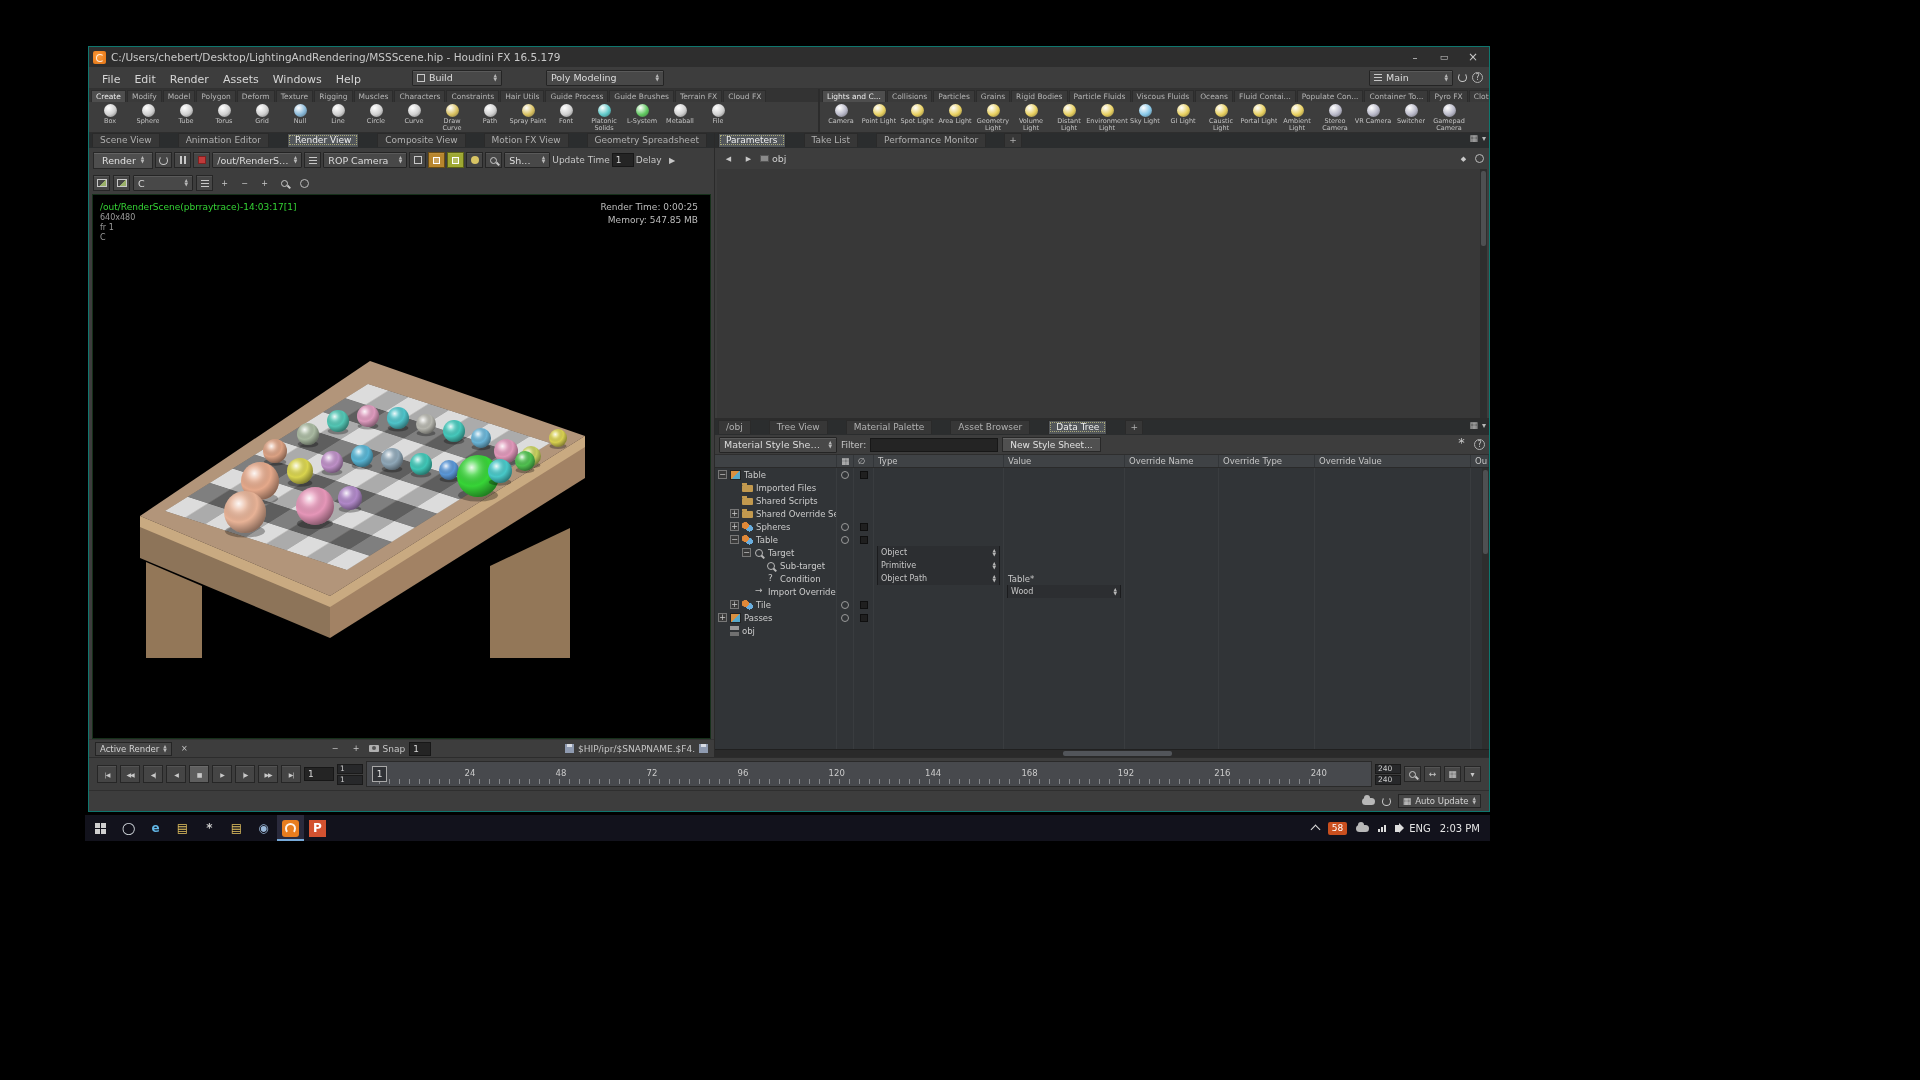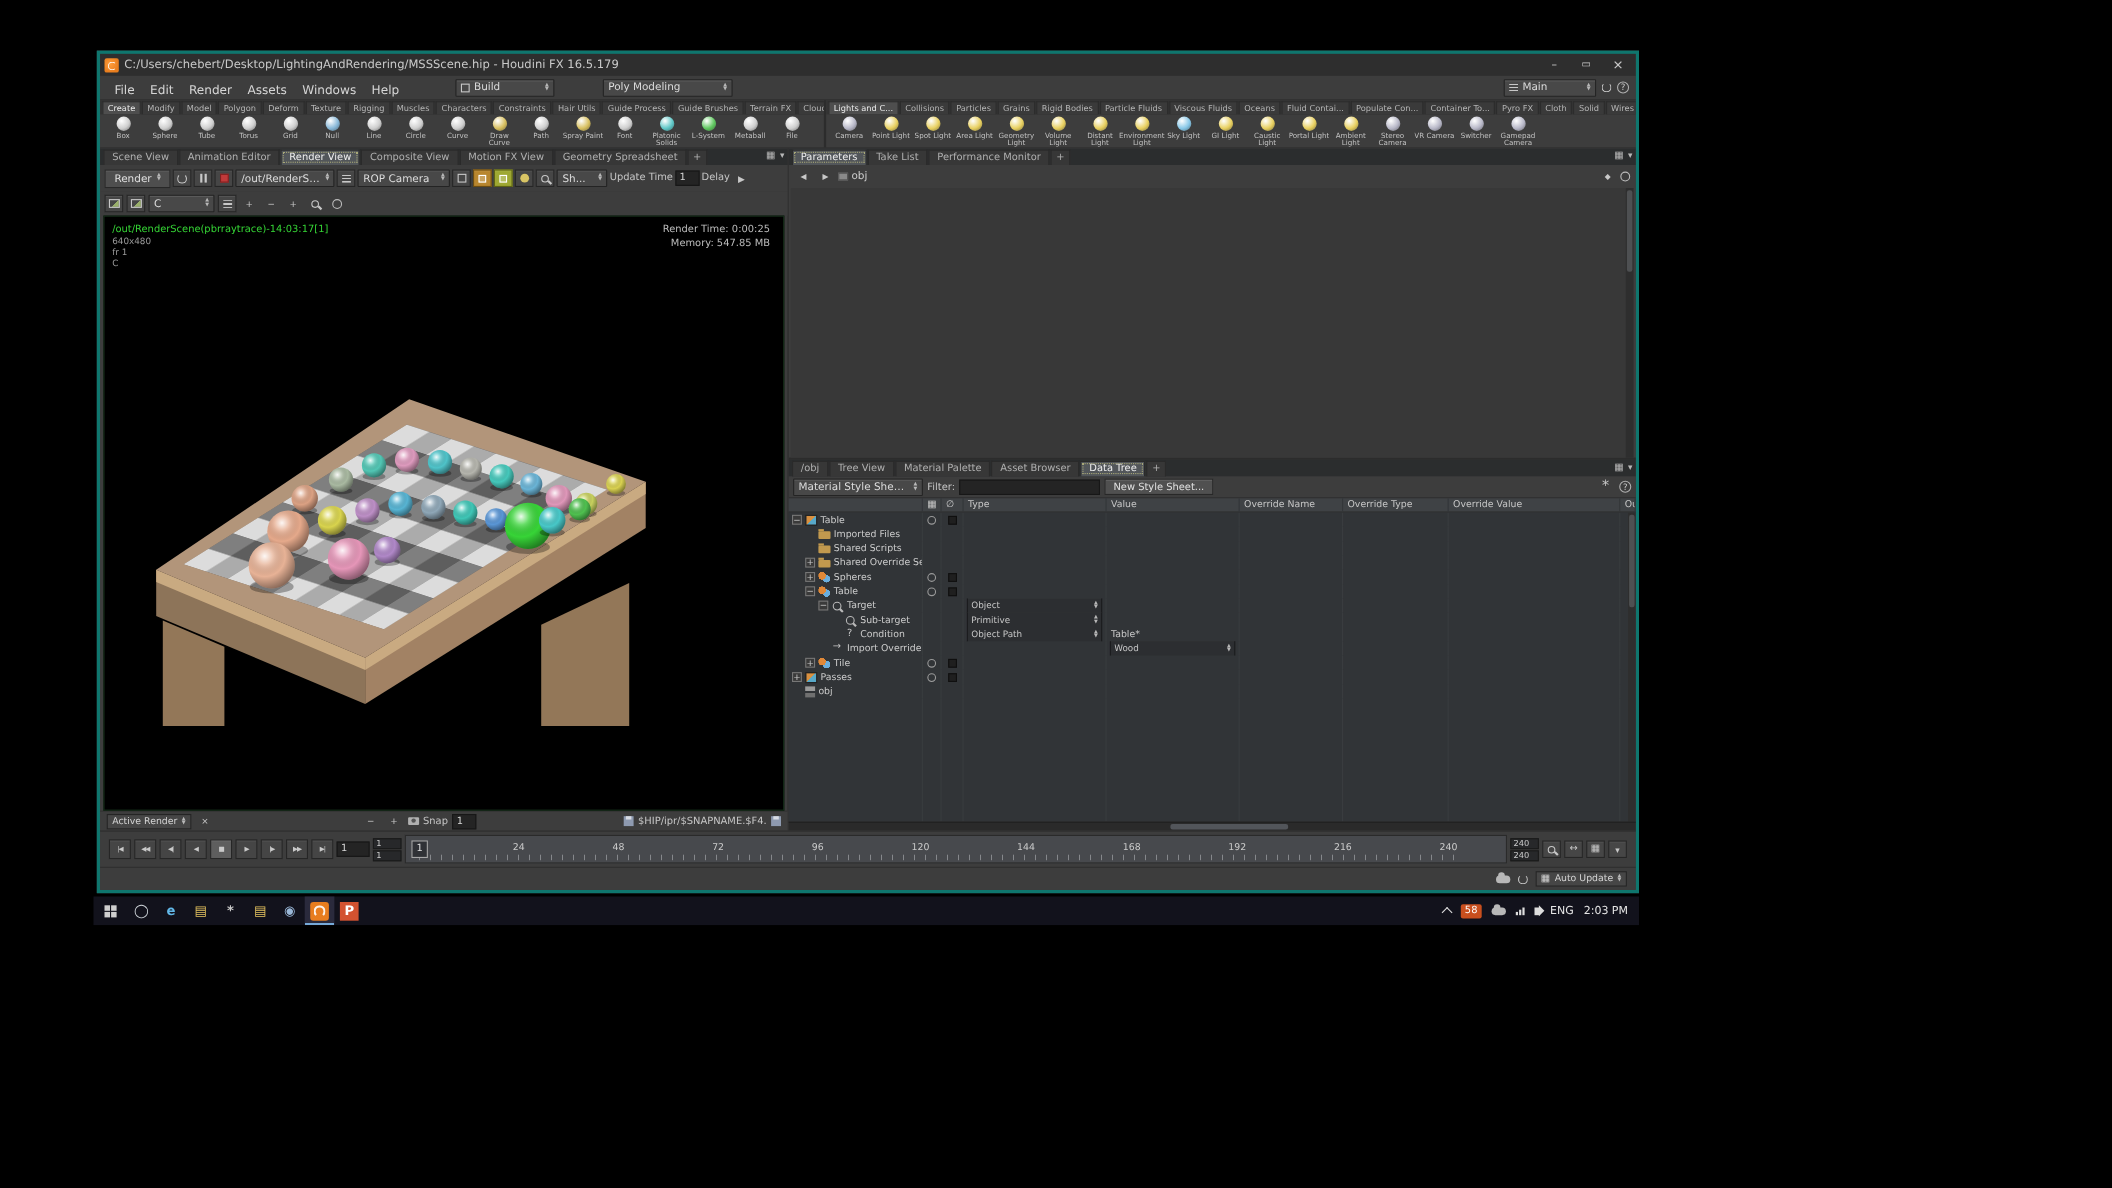--- a/index.html
+++ b/index.html
@@ -1,20 +1,20 @@
 <!DOCTYPE html>
 <html><head>
 <meta charset="utf-8">
 <style>
 *{margin:0;padding:0;box-sizing:border-box;}
 html,body{width:1920px;height:1080px;background:#000;}
 body{font-family:"DejaVu Sans",sans-serif;}
 .screen{position:absolute;inset:0;width:1920px;height:1080px;background:#000;overflow:hidden;}
 
-.hwin{position:absolute;left:88px;top:46px;width:1402px;height:766px;background:#3d3d3d;border:3px solid #0f766e;display:flex;flex-direction:column;}
+.hwin{position:absolute;left:88px;top:46px;width:1402px;height:766px;background:#3d3d3d;border:1px solid #0f766e;display:flex;flex-direction:column;}
 .titlebar{height:20px;background:#2e2e2e;display:flex;align-items:center;padding:0 4px;gap:5px;flex:none;}
 .hlogo{width:13px;height:13px;border-radius:2px;background:radial-gradient(circle at 40% 40%,#ff9d3c,#e87d1e 70%);position:relative;flex:none;}
 .hlogo::after{content:"";position:absolute;left:3px;top:3px;width:6px;height:6px;border-radius:50%;border:1.5px solid rgba(255,255,255,.85);border-right-color:transparent;}
 .titlebar .title{font-size:10.5px;color:#c9c9c9;flex:1;white-space:nowrap;overflow:hidden;}
 .winbtn{width:24px;height:16px;display:flex;align-items:center;justify-content:center;color:#c9c9c9;font-size:10px;flex:none;}
 .wb-min::before{content:"–";}
 .wb-max::before{content:"▭";font-size:9px;}
 .wb-close::before{content:"×";font-size:12px;}
 
 .menubar{height:22px;display:flex;align-items:center;padding:0 6px;gap:1px;background:#3d3d3d;border-bottom:1px solid #323232;flex:none;}
@@ -60,32 +60,32 @@
 .g-help::before{content:"?";}
 .g-disk{width:9px;height:9px;background:#8e9ab0;position:relative;display:inline-block;}
 .g-disk::after{content:"";position:absolute;left:2px;top:0;width:5px;height:3px;background:#d8dce4;}
 .g-cam{width:10px;height:7px;background:#b0b0b0;border-radius:1px;position:relative;display:inline-block;}
 .g-cam::after{content:"";position:absolute;left:3px;top:1px;width:4px;height:4px;border-radius:50%;background:#555;}
 .g-cloud{width:13px;height:7px;background:#b8b8b8;border-radius:6px;position:relative;display:inline-block;}
 .g-cloud::after{content:"";position:absolute;left:2px;top:-3px;width:6px;height:6px;border-radius:50%;background:#b8b8b8;}
 
 .shelf{height:44px;display:flex;flex:none;background:#3d3d3d;border-bottom:1px solid #2e2e2e;}
 .shelf-half{display:flex;flex-direction:column;overflow:hidden;}
-.shelf-half.left{width:660px;border-right:2px solid #2c2c2c;flex:none;}
+.shelf-half.left{width:731px;border-right:2px solid #2c2c2c;flex:none;}
 .shelf-half.right{flex:1;}
 .shelf-tabs{height:13px;background:#333;display:flex;align-items:flex-end;gap:1px;padding:0 2px;overflow:hidden;flex:none;}
 .shelf-tab{font-size:7.5px;line-height:11px;color:#b4b4b4;padding:0 4px;background:#3a3a3a;border:1px solid #2c2c2c;border-bottom:none;white-space:nowrap;flex:none;}
 .shelf-tab.active{background:#4e4e4e;color:#ececec;}
 .shelf-tools{flex:1;display:flex;align-items:flex-start;padding:2px 2px 0;overflow:hidden;}
 .tool{width:38px;flex:none;display:flex;flex-direction:column;align-items:center;gap:1px;}
 .tool .ticon{width:13px;height:13px;border-radius:50%;background:radial-gradient(circle at 35% 30%,#ffffff 0%,var(--c,#cfcfcf) 55%,#222 135%);flex:none;}
 .tool .tlabel{font-size:6.5px;line-height:7px;color:#c2c2c2;text-align:center;max-height:14px;overflow:hidden;}
 
 .main{flex:1;display:flex;min-height:0;}
-.pane-tabs{height:15px;background:#2b2d2e;display:flex;align-items:center;gap:1px;padding:0 3px;flex:none;}
+.pane-tabs{height:15px;background:#2b2d2e;display:flex;align-items:flex-start;gap:18px;padding:0 3px;flex:none;}
 .ptab{font-size:9px;line-height:13px;color:#b0b0b0;padding:0 7px;background:#373737;border:1px solid #2a2a2a;border-bottom:none;white-space:nowrap;flex:none;}
 .ptab.active{background:#52565a;color:#eee;outline:1px dotted #a8a878;outline-offset:-3px;}
 .ptab.plus{padding:0 4px;}
 .ptab.plus::before{content:"+";}
 .pt-right{margin-left:auto;display:flex;align-items:center;gap:4px;padding-bottom:2px;color:#b8b8b8;font-size:8px;}
 .left-pane{width:626px;flex:none;display:flex;flex-direction:column;background:#3d3d3d;border-right:1px solid #2a2a2a;}
 .rv-tb{height:24px;display:flex;align-items:center;gap:2px;padding:0 4px;flex:none;background:#3d3d3d;}
 .rv-tb2{height:22px;display:flex;align-items:center;gap:3px;padding:0 4px;flex:none;background:#3d3d3d;}
 .render-btn{height:17px;background:#4e4e4e;border:1px solid #282828;box-shadow:inset 0 1px 0 rgba(255,255,255,.12);display:inline-flex;align-items:center;gap:5px;padding:0 8px;font-size:9.5px;color:#e0e0e0;flex:none;}
 .render-area{flex:1;margin:0 3px;background:#000;border:1px solid #16301a;position:relative;overflow:hidden;}

